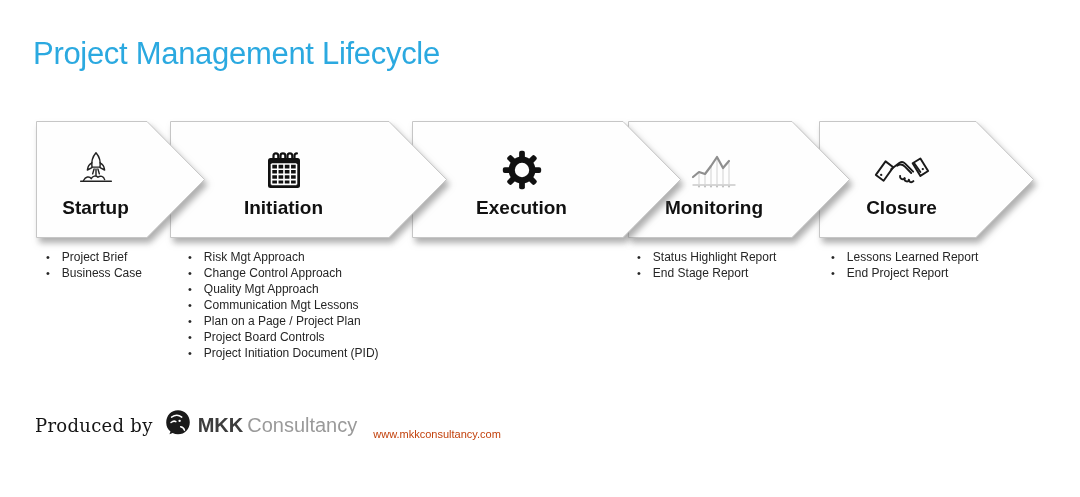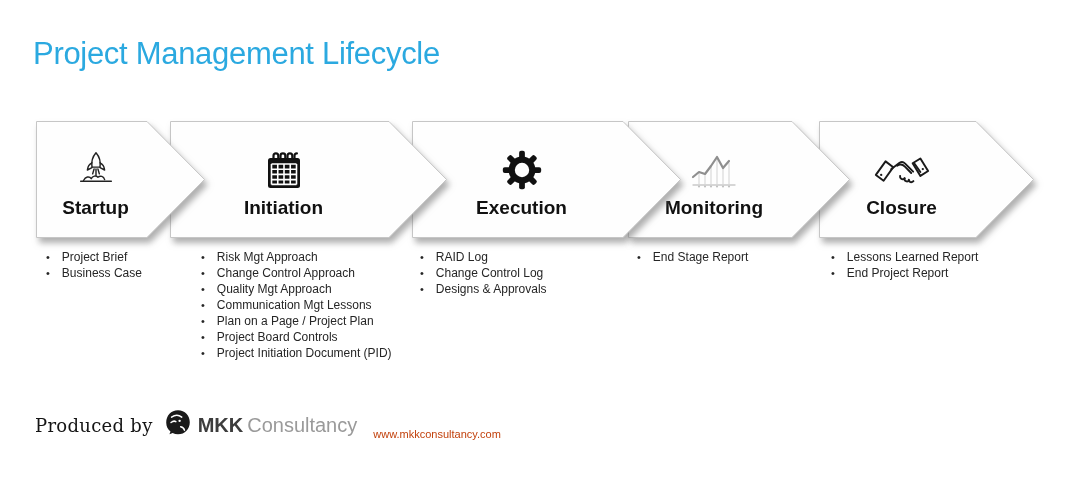--- a/index.html
+++ b/index.html
@@ -162,42 +162,36 @@
     </div>
   </div>
 
   <div class="col" style="left:46px;">
     <ul>
       <li>Project Brief</li>
       <li>Business Case</li>
     </ul>
   </div>
 
-  <div class="col" style="left:201px;">
+  <div class="col" style="left:188px;">
     <ul>
       <li>Risk Mgt Approach</li>
       <li>Change Control Approach</li>
       <li>Quality Mgt Approach</li>
       <li>Communication Mgt Lessons</li>
       <li>Plan on a Page / Project Plan</li>
       <li>Project Board Controls</li>
       <li>Project Initiation Document (PID)</li>
     </ul>
   </div>
 
-  <div class="col" style="left:420px;">
-    <ul>
-      <li>RAID Log</li>
-      <li>Change Control Log</li>
-      <li>Designs &amp; Approvals</li>
-    </ul>
-  </div>
 
   <div class="col" style="left:637px;">
     <ul>
+      <li>Status Highlight Report</li>
       <li>End Stage Report</li>
     </ul>
   </div>
 
   <div class="col" style="left:831px;">
     <ul>
       <li>Lessons Learned Report</li>
       <li>End Project Report</li>
     </ul>
   </div>

